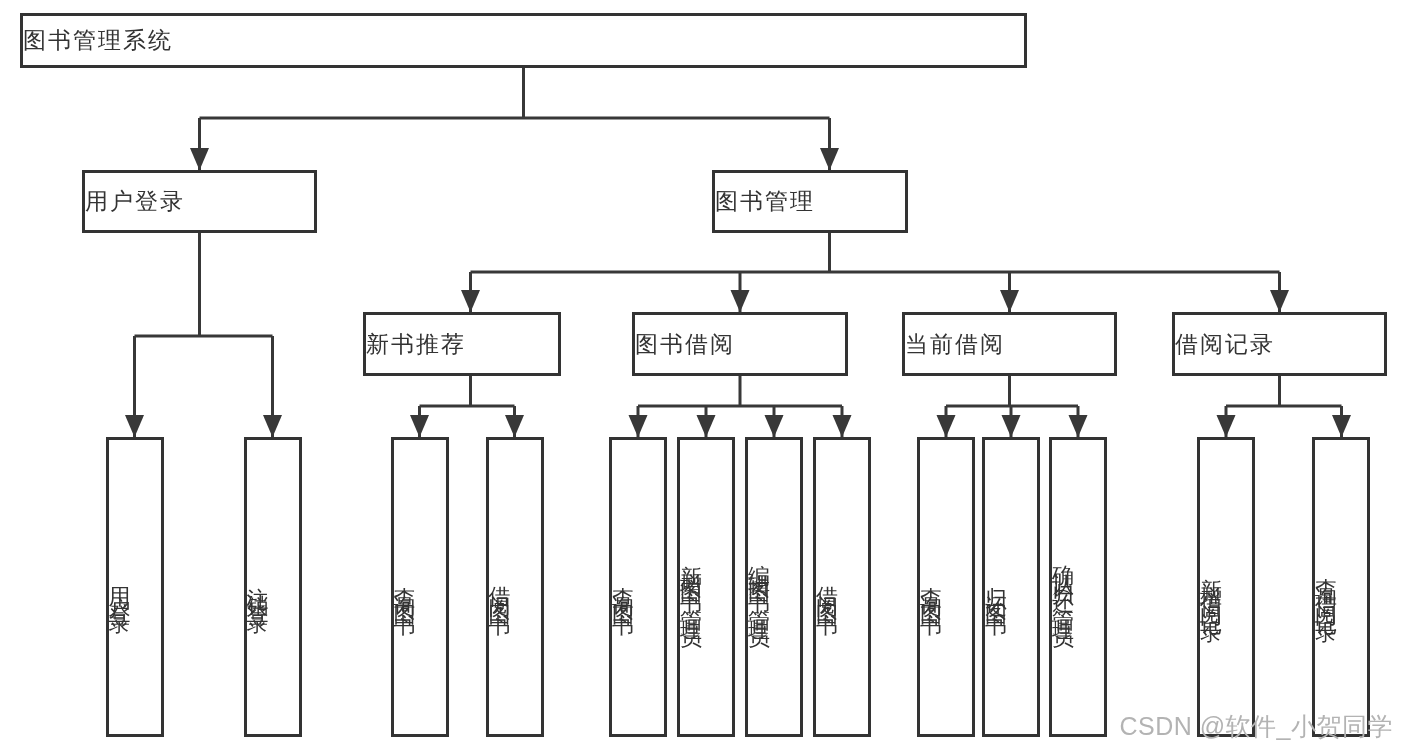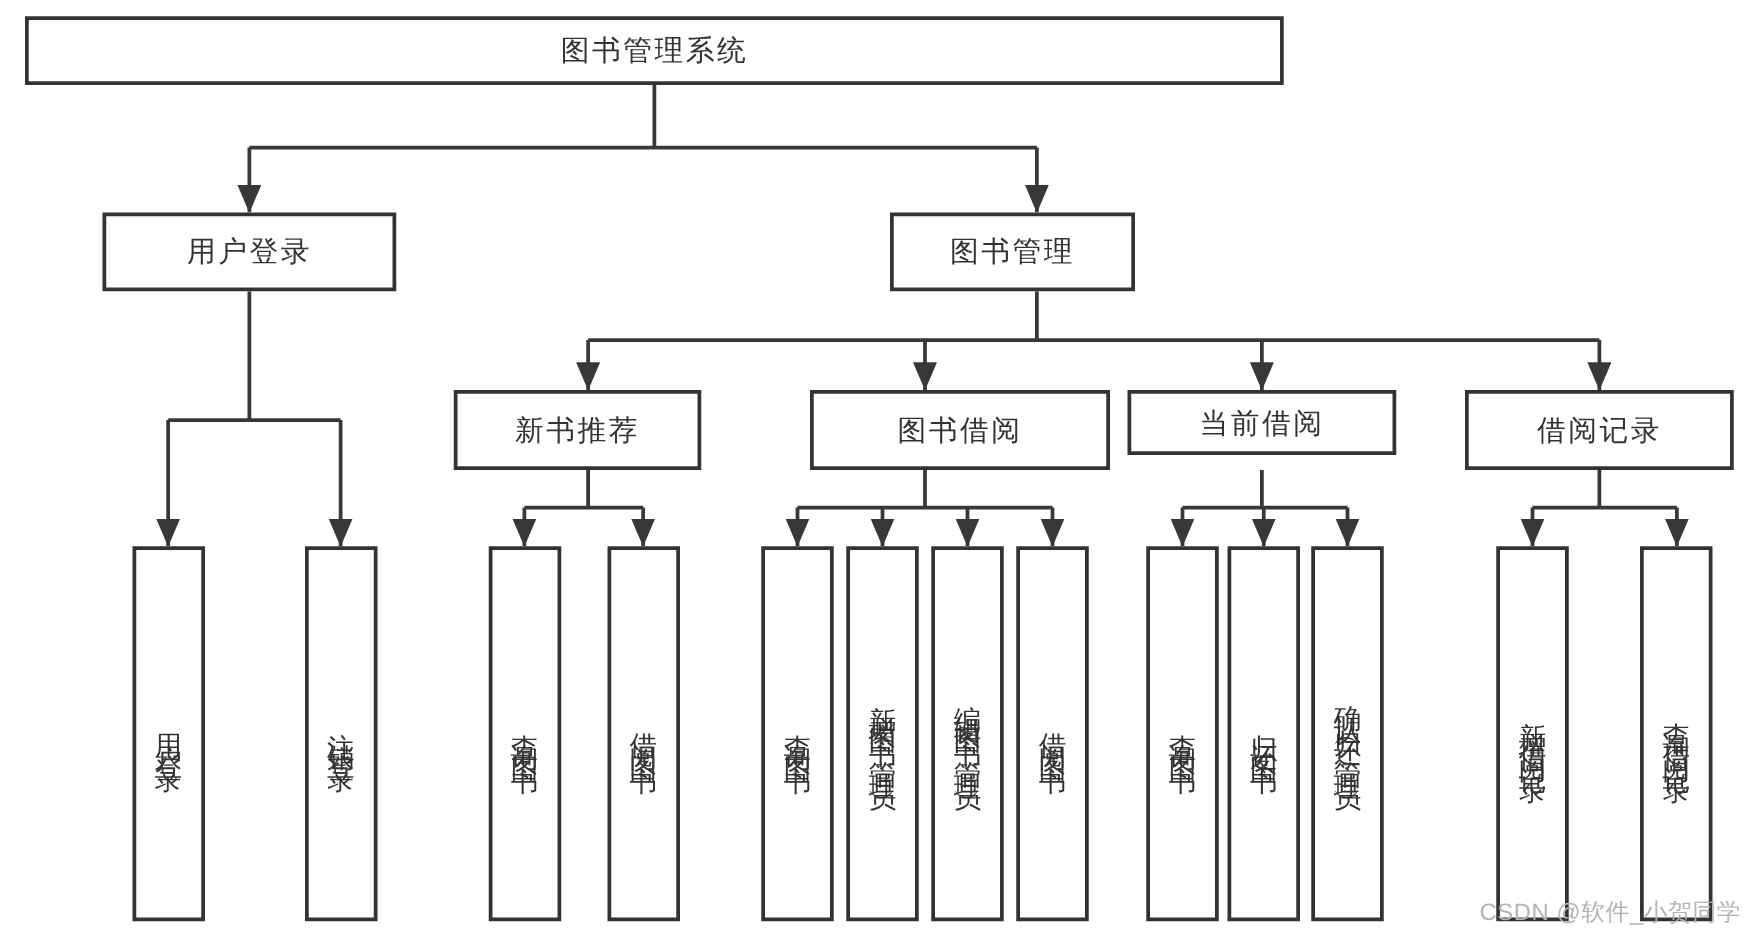--- a/index.html
+++ b/index.html
@@ -18,39 +18,39 @@
     overflow:hidden;
   }
   svg.connectors{position:absolute;left:0;top:0;}
   svg.connectors path.cline{stroke:var(--line);stroke-width:3;fill:none;}
   svg.connectors .ah{fill:var(--line);}
   .box{
     position:absolute;
     box-sizing:border-box;
     border:3px solid var(--border);
     background:#fff;
-    display:flex;align-items:center;justify-content:center;
+    display:flex;align-items:center;justify-content:flex-start;
     color:var(--text);
   }
   .box.h span{
     font-size:23px;letter-spacing:2px;line-height:1;
     white-space:nowrap;
   }
   .box.v span{
     writing-mode:vertical-rl;
     text-orientation:mixed;
     font-size:22px;
     letter-spacing:9px;
     line-height:1;
     white-space:nowrap;
   }
   .watermark{
     position:absolute;
     right:12px;bottom:4px;
-    font-size:19px;
+    font-size:25px;
     letter-spacing:0.5px;
     color:var(--watermark);
     white-space:nowrap;
   }
 </style>
 </head>
 <body>
 
 <div class="canvas">
 
@@ -106,24 +106,24 @@
   <div class="box h" style="left:82px;top:170px;width:235px;height:63px">
     <span>用户登录</span>
   </div>
   <div class="box h" style="left:712px;top:170px;width:196px;height:63px">
     <span>图书管理</span>
   </div>
 
   <div class="box h" style="left:363px;top:312px;width:198px;height:64px">
     <span>新书推荐</span>
   </div>
-  <div class="box h" style="left:648px;top:312px;width:240px;height:64px">
+  <div class="box h" style="left:632px;top:312px;width:216px;height:64px">
     <span>图书借阅</span>
   </div>
-  <div class="box h" style="left:902px;top:312px;width:215px;height:52px">
+  <div class="box h" style="left:902px;top:312px;width:215px;height:64px">
     <span>当前借阅</span>
   </div>
   <div class="box h" style="left:1172px;top:312px;width:215px;height:64px">
     <span>借阅记录</span>
   </div>
 
   <div class="box v" style="left:105.5px;top:437px;width:58px;height:300px">
     <span>用户登录</span>
   </div>
   <div class="box v" style="left:243.5px;top:437px;width:58px;height:300px">

